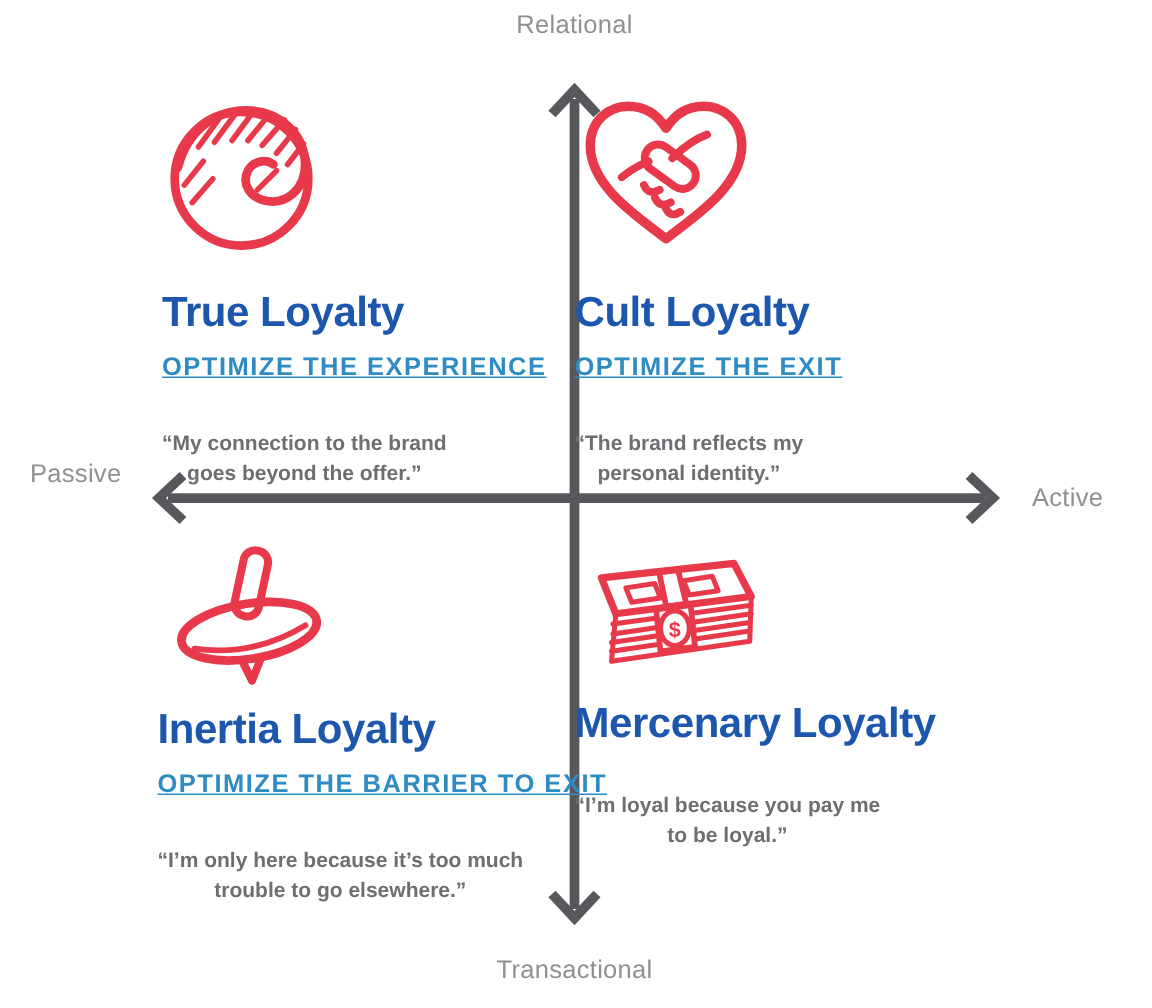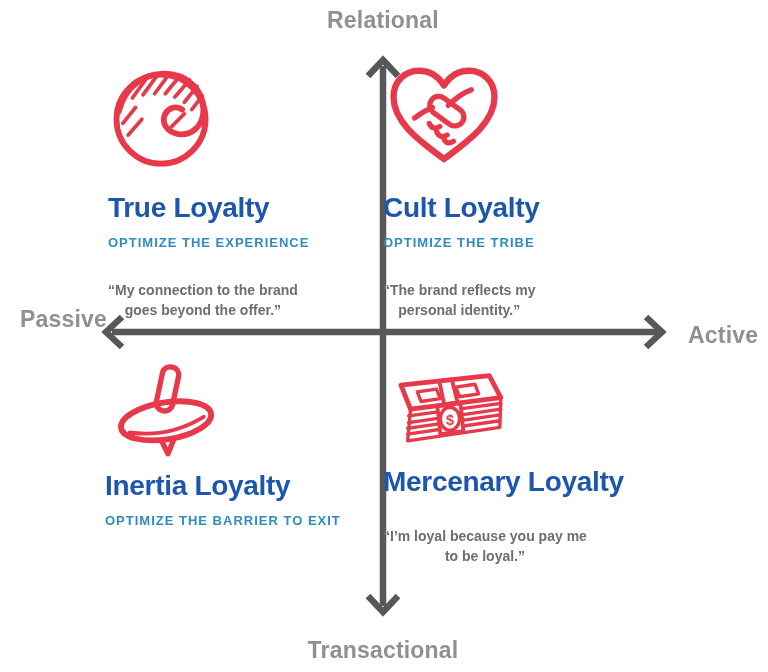--- a/index.html
+++ b/index.html
@@ -12,21 +12,21 @@
   }
   *{margin:0;padding:0;box-sizing:border-box;}
   body{
     background:#ffffff;
     font-family:"Liberation Sans", sans-serif;
     width:768px;height:672px;overflow:hidden;
   }
   .stage{position:relative;width:768px;height:672px;background:#fff;}
   .axes{position:absolute;left:0;top:0;width:768px;height:672px;color:var(--axis-line-gray);}
   .axis-label{
-    position:absolute;font-weight:bold;font-size:23px;
+    position:absolute;font-weight:normal;font-size:17px;
     color:var(--axis-label-gray);letter-spacing:.2px;white-space:nowrap;
   }
   .axis-label.top{left:383px;top:7px;transform:translateX(-50%);}
   .axis-label.bottom{left:383px;top:637px;transform:translateX(-50%);}
   .axis-label.left{left:20px;top:306px;}
   .axis-label.right{left:688px;top:322px;}
 
   .quad{
     position:absolute;width:284px;display:flex;flex-direction:column;
     align-items:flex-start;text-align:center;
@@ -48,22 +48,22 @@
   .icon svg .fillwhite{fill:#ffffff;}
   .icon svg text{fill:currentColor;stroke:none;font-family:"Liberation Sans",sans-serif;}
 
   .q-title{
     font-size:28px;font-weight:bold;color:var(--title-blue);
     letter-spacing:-.3px;line-height:1;white-space:nowrap;
   }
   .quad.tl .q-title,.quad.tr .q-title{margin-top:22px;}
   .quad.bl .q-title,.quad.br .q-title{margin-top:4px;}
   .q-subtitle{
-    margin-top:13px;font-size:13px;font-weight:bold;color:var(--subtitle-blue);
-    letter-spacing:1px;white-space:nowrap;
+    margin-top:13px;font-size:17px;font-weight:bold;color:var(--subtitle-blue);
+    letter-spacing:1px;white-space:nowrap;text-decoration:underline;
   }
   .q-quote{
     margin-top:30px;font-size:14px;font-weight:bold;color:var(--quote-gray);
     line-height:20px;white-space:pre-line;
   }
 </style>
 </head>
 <body>
 
 <div class="stage">
@@ -117,38 +117,40 @@
           <rect x="43" y="37" width="36" height="17" rx="8.5" transform="rotate(36 61 45)"></rect>
           <path d="M84,25 C76,28 68,34 62,40"></path>
           <path d="M30,52 C36,47 42,44 47,42"></path>
           <path d="M44,57 q3,7 10,3"></path>
           <path d="M51,65 q3,7 10,3"></path>
           <path d="M58,72 q3,6 9,2"></path>
         </g>
       </svg>
     </div>
     <h2 class="q-title">Cult Loyalty</h2>
-    <div class="q-subtitle">OPTIMIZE THE TRIBE</div>
+    <div class="q-subtitle">OPTIMIZE THE EXIT</div>
     <p class="q-quote">“The brand reflects my
 personal identity.”</p>
   </div>
 
   <div class="quad bl">
     <div class="icon">
       <svg width="126" height="104" viewBox="0 0 130 104">
         <g transform="rotate(-9 63 58)">
           <ellipse cx="63" cy="58" rx="47" ry="19" stroke-width="6"></ellipse>
           <path d="M24,64 Q63,76 102,60" stroke-width="4"></path>
         </g>
         <rect x="56" y="2" width="17" height="46" rx="8" stroke-width="5.5" transform="rotate(12 64 25)"></rect>
         <path d="M58,78 L65,92 L71,77" stroke-width="5.5"></path>
       </svg>
     </div>
     <h2 class="q-title">Inertia Loyalty</h2>
     <div class="q-subtitle">OPTIMIZE THE BARRIER TO EXIT</div>
+    <p class="q-quote">“I’m only here because it’s too much
+trouble to go elsewhere.”</p>
   </div>
 
   <div class="quad br">
     <div class="icon">
       <svg width="130" height="96" viewBox="0 0 132 100">
         <path d="M17,20 L109,10 L121,33 L27,45 Z" stroke-width="5"></path>
         <path d="M34,27 L54,24 L58,34 L38,37 Z" stroke-width="3.5"></path>
         <path d="M74,22 L94,19 L98,29 L78,32 Z" stroke-width="3.5"></path>
         <path d="M57,16 L70,14 L76,38 L62,40 Z" stroke-width="4"></path>
         <g stroke-width="3.5">

